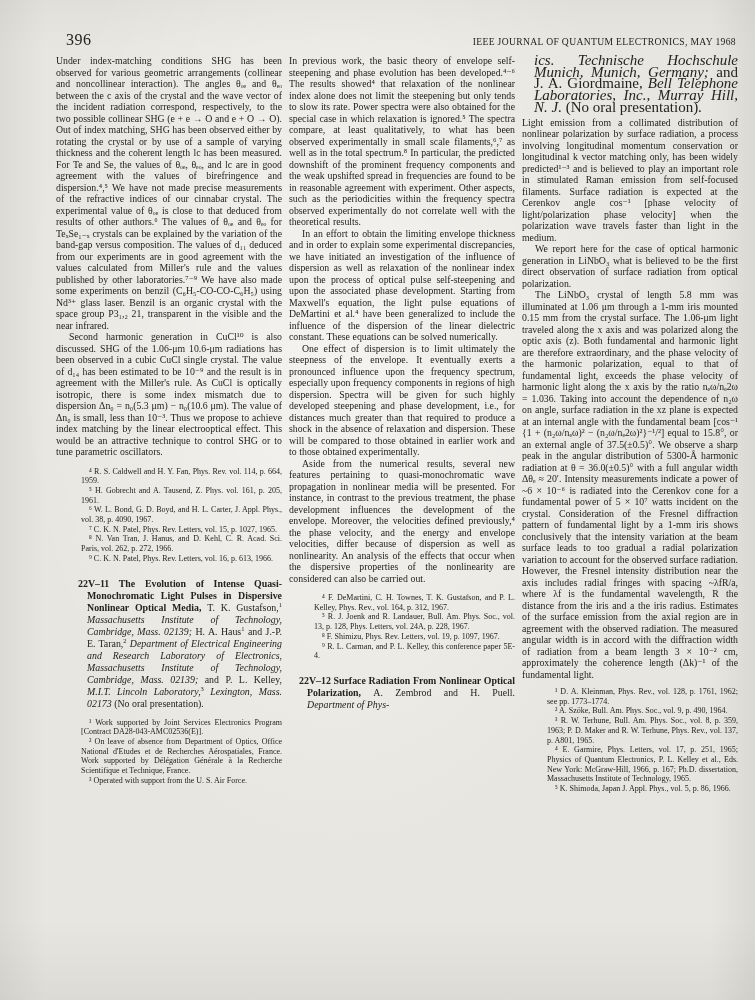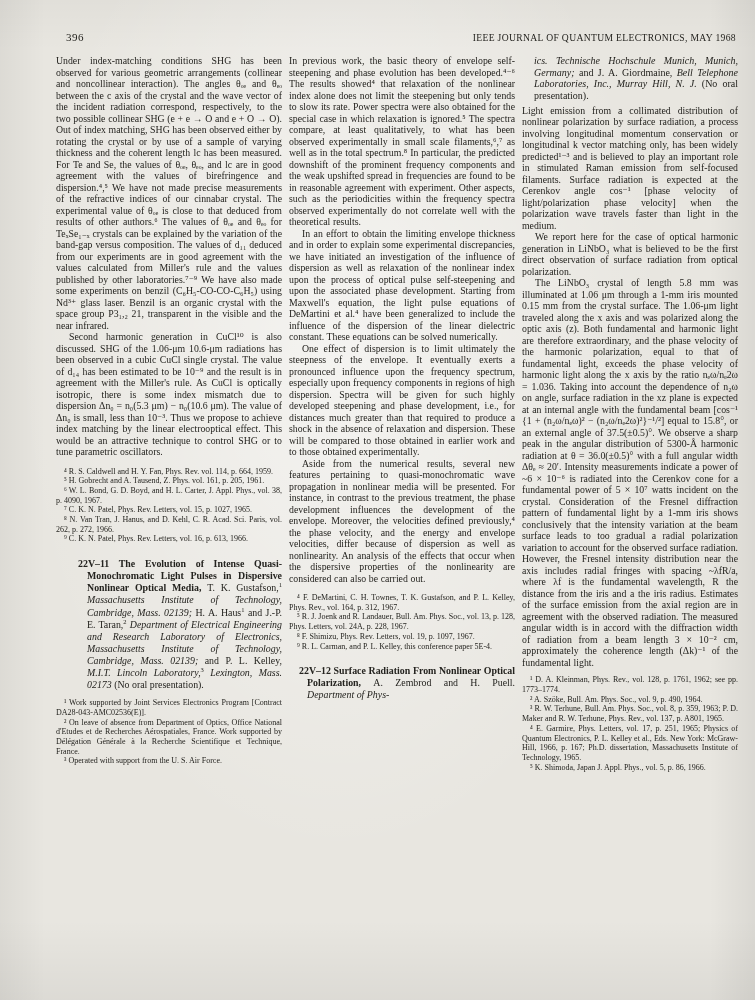--- a/index.html
+++ b/index.html
@@ -6,33 +6,33 @@
   .page{
     position:relative;width:755px;height:1000px;overflow:hidden;
     background:#e8e6e0;
     background-image:radial-gradient(ellipse at 45% 35%, rgba(255,255,255,.55) 0%, rgba(255,255,255,0) 55%),
                      linear-gradient(90deg, rgba(0,0,0,.05) 0%, rgba(0,0,0,0) 6%, rgba(0,0,0,0) 94%, rgba(0,0,0,.06) 100%),
                      linear-gradient(180deg, rgba(0,0,0,.03) 0%, rgba(0,0,0,0) 5%, rgba(0,0,0,0) 92%, rgba(0,0,0,.05) 100%);
     font-family:"Liberation Serif","DejaVu Serif",serif;
     color:#24231f;
   }
   .header{position:absolute;top:31px;left:56px;right:19px;display:flex;justify-content:space-between;align-items:baseline;}
-  .pageno{font-size:11px;padding-left:10px;letter-spacing:.5px;}
+  .pageno{font-size:16px;padding-left:10px;letter-spacing:.5px;}
   .jtitle{font-size:9.6px;letter-spacing:.35px;}
   .cols{position:absolute;top:55px;left:56px;display:flex;gap:7px;filter:blur(.2px);}
   .col{width:226px;height:944px;overflow:hidden;}
   .col.c3{width:216px;}
   p{margin:0;}
   .body{font-size:9.8px;line-height:11.5px;text-align:justify;hyphens:auto;-webkit-hyphens:auto;word-spacing:.2px;}
   .ind{text-indent:13px;}
-  .fn{font-size:8px;line-height:9.7px;text-align:justify;text-indent:8px;hyphens:auto;-webkit-hyphens:auto;}
+  .fn{font-size:8px;line-height:9.7px;text-align:justify;text-indent:8px;hyphens:auto;margin-left:25px;-webkit-hyphens:auto;}
   .refs{margin-top:9px;}
   .heading{font-size:9.9px;line-height:12.1px;text-align:justify;padding-left:31px;text-indent:-9px;margin-top:14px;hyphens:auto;-webkit-hyphens:auto;}
   .heading.h12{padding-left:18px;text-indent:-8px;}
-  .contblock{font-size:10px;line-height:11.7px;text-align:justify;padding-left:12px;hyphens:auto;-webkit-hyphens:auto;}
+  .contblock{font-size:15px;line-height:11.7px;text-align:justify;padding-left:12px;hyphens:auto;-webkit-hyphens:auto;}
   .fnblock{margin-top:7px;}
   .p-top{margin-top:3px;}
   .b{font-weight:bold;}
   .i{font-style:italic;}
   .sup{vertical-align:super;font-size:6.5px;line-height:0;}
 </style>
 </head>
 <body>
 
 <div class="page">

